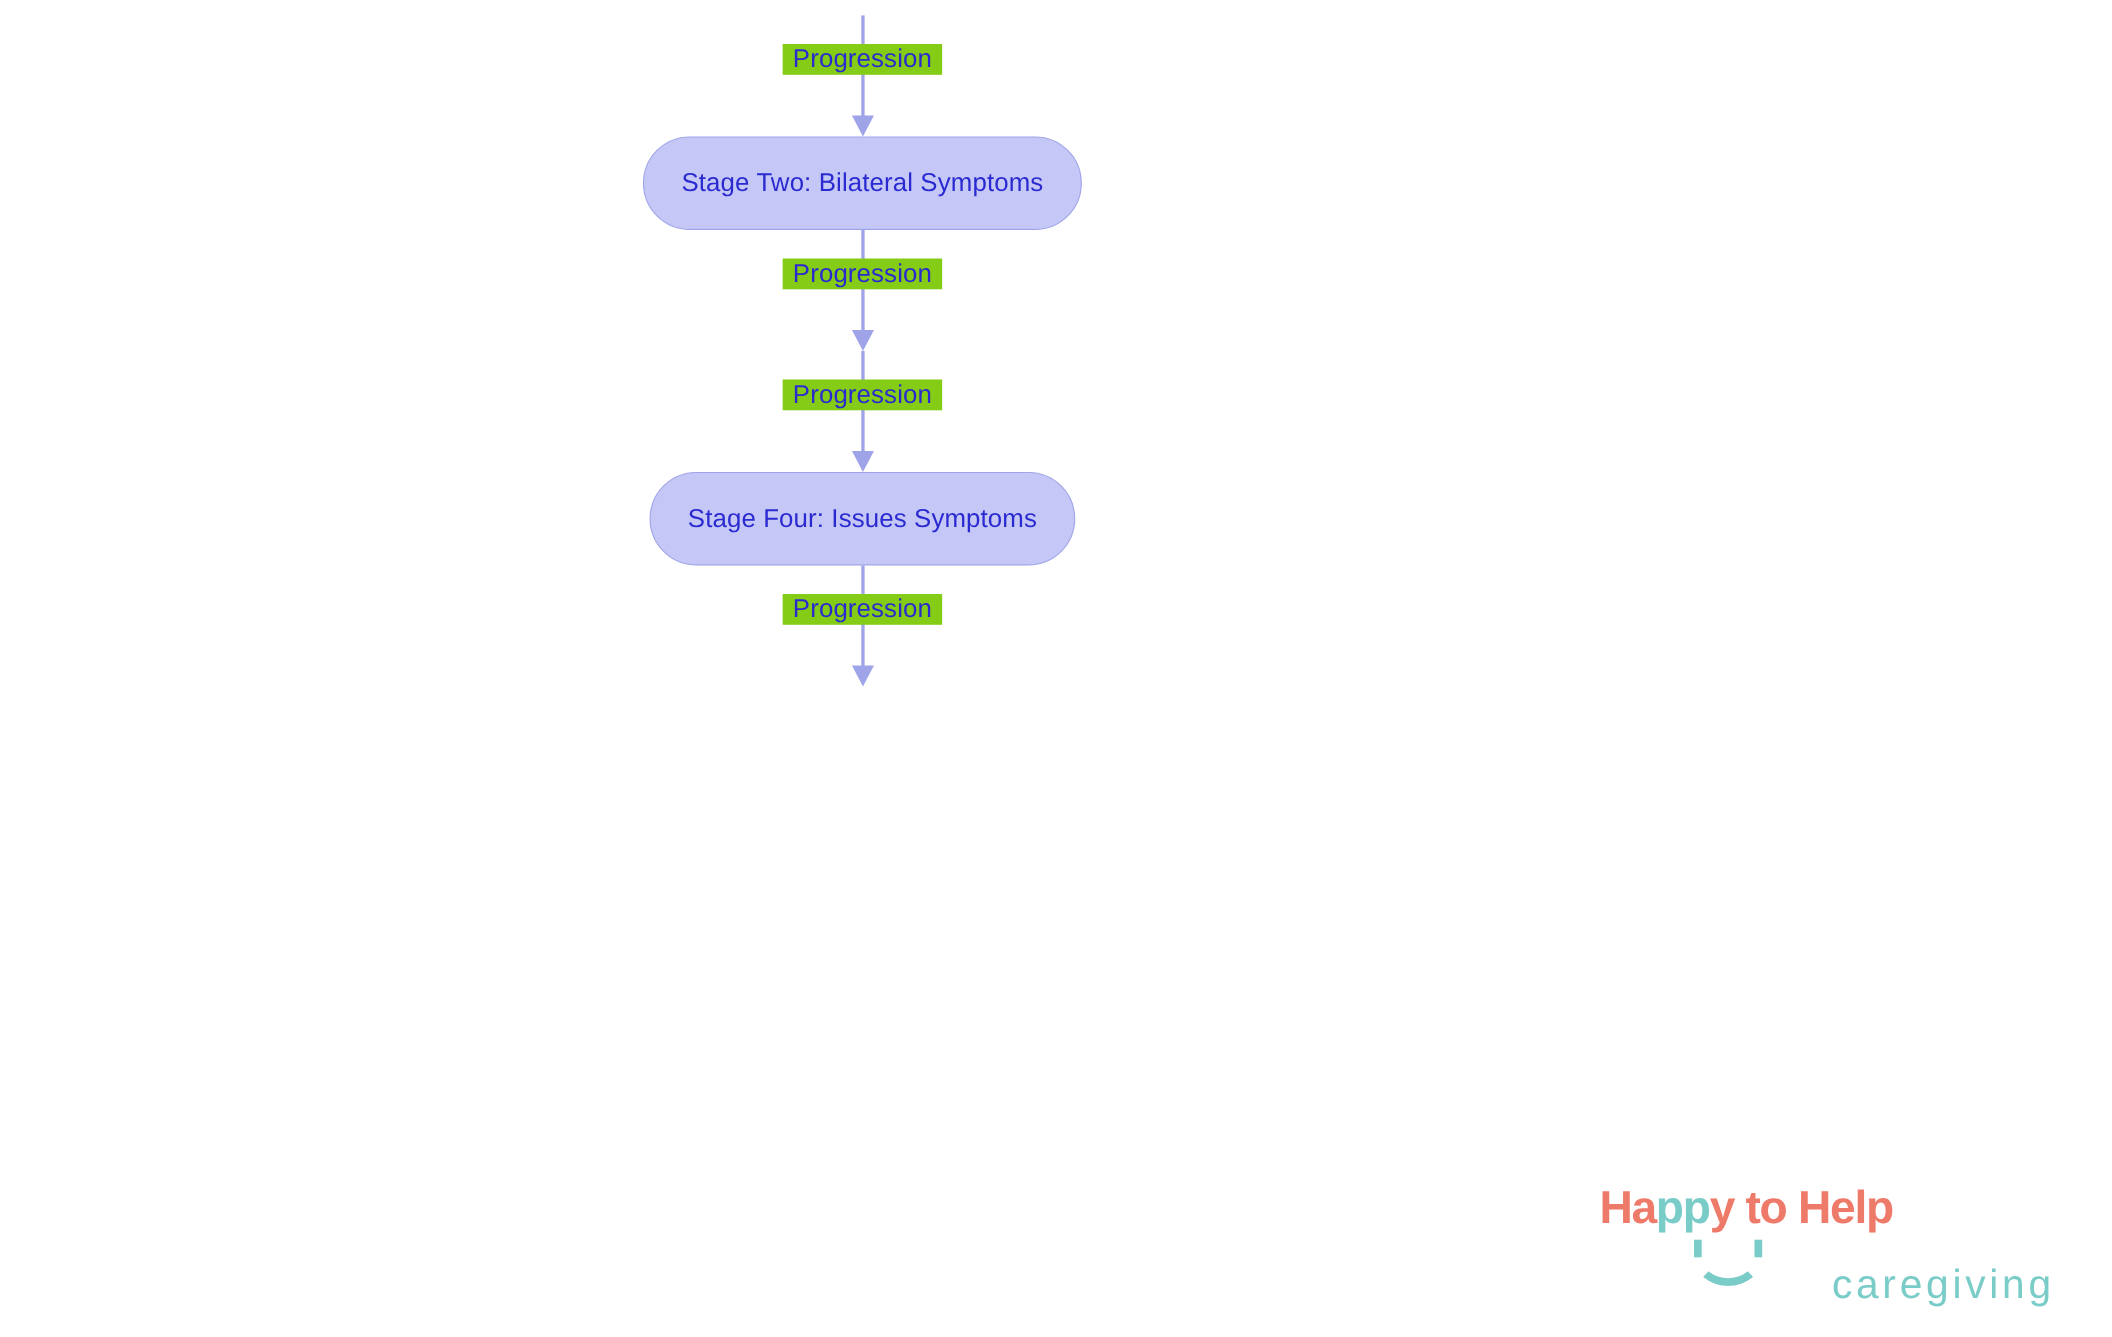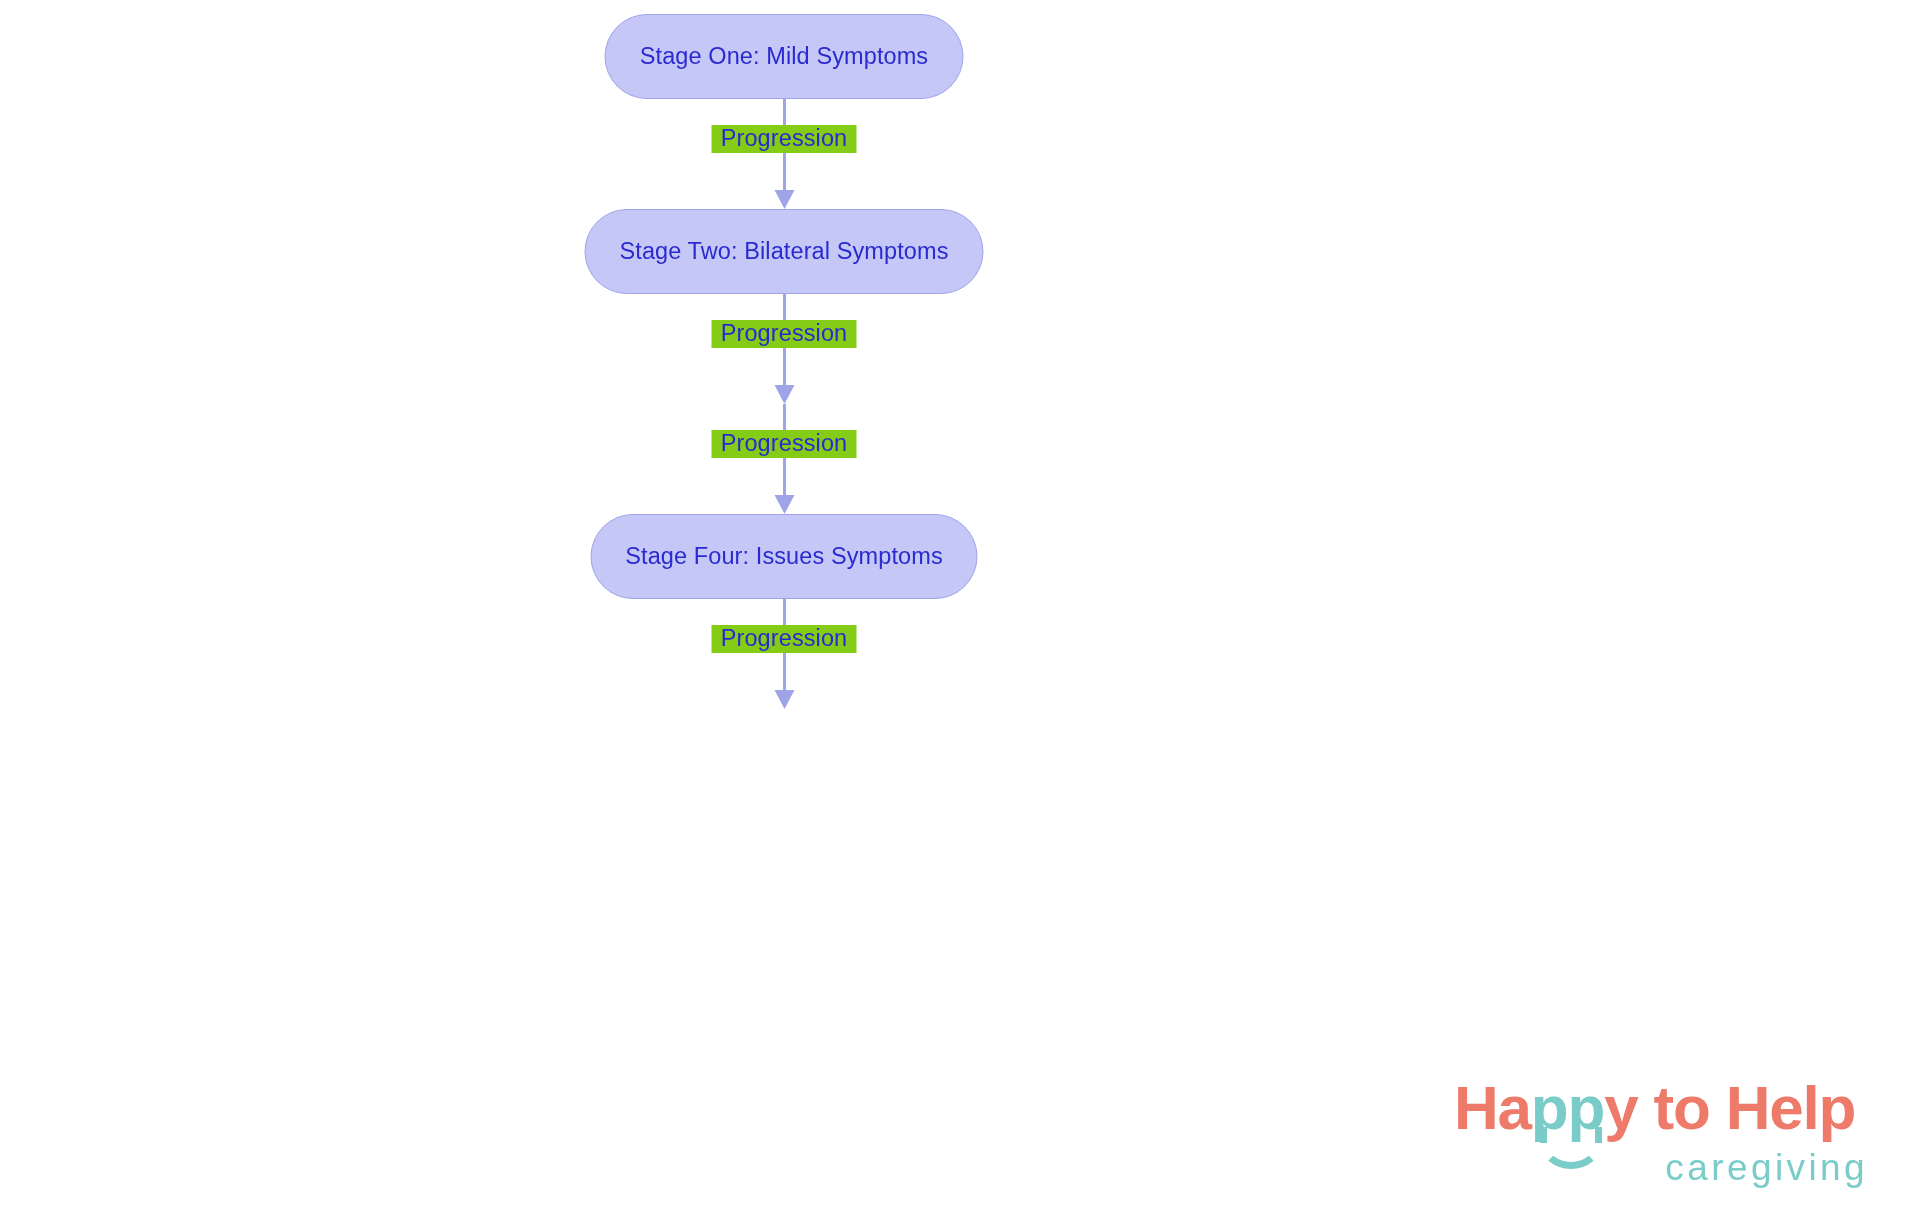--- a/index.html
+++ b/index.html
@@ -102,21 +102,21 @@
     position: absolute;
     right: 46px;
     bottom: 20px;
     width: 420px;
     height: 118px;
   }
   .logo-wordmark {
     position: absolute;
     left: 0;
     top: 0;
-    font-size: 62px;
+    font-size: 42px;
     font-weight: 700;
     letter-spacing: -1.2px;
     line-height: 1;
     white-space: nowrap;
   }
   .logo-coral { color: #ee7a6a; }
   .logo-teal  { color: #7accc8; }
   .logo-smile {
     position: absolute;
     left: 86px;
@@ -152,23 +152,20 @@
     line-height: 1;
     white-space: nowrap;
   }
 </style>
 </head>
 <body>
 
 <div id="flowchart">
   <div class="flow-column">
 
-    <div class="node">
-      <span class="node-label">Stage One: Mild Symptoms</span>
-    </div>
 
     <div class="edge">
       <span class="edge-line"></span>
       <span class="edge-arrowhead"></span>
       <span class="edge-label">Progression</span>
     </div>
 
     <div class="node">
       <span class="node-label">Stage Two: Bilateral Symptoms</span>
     </div>

